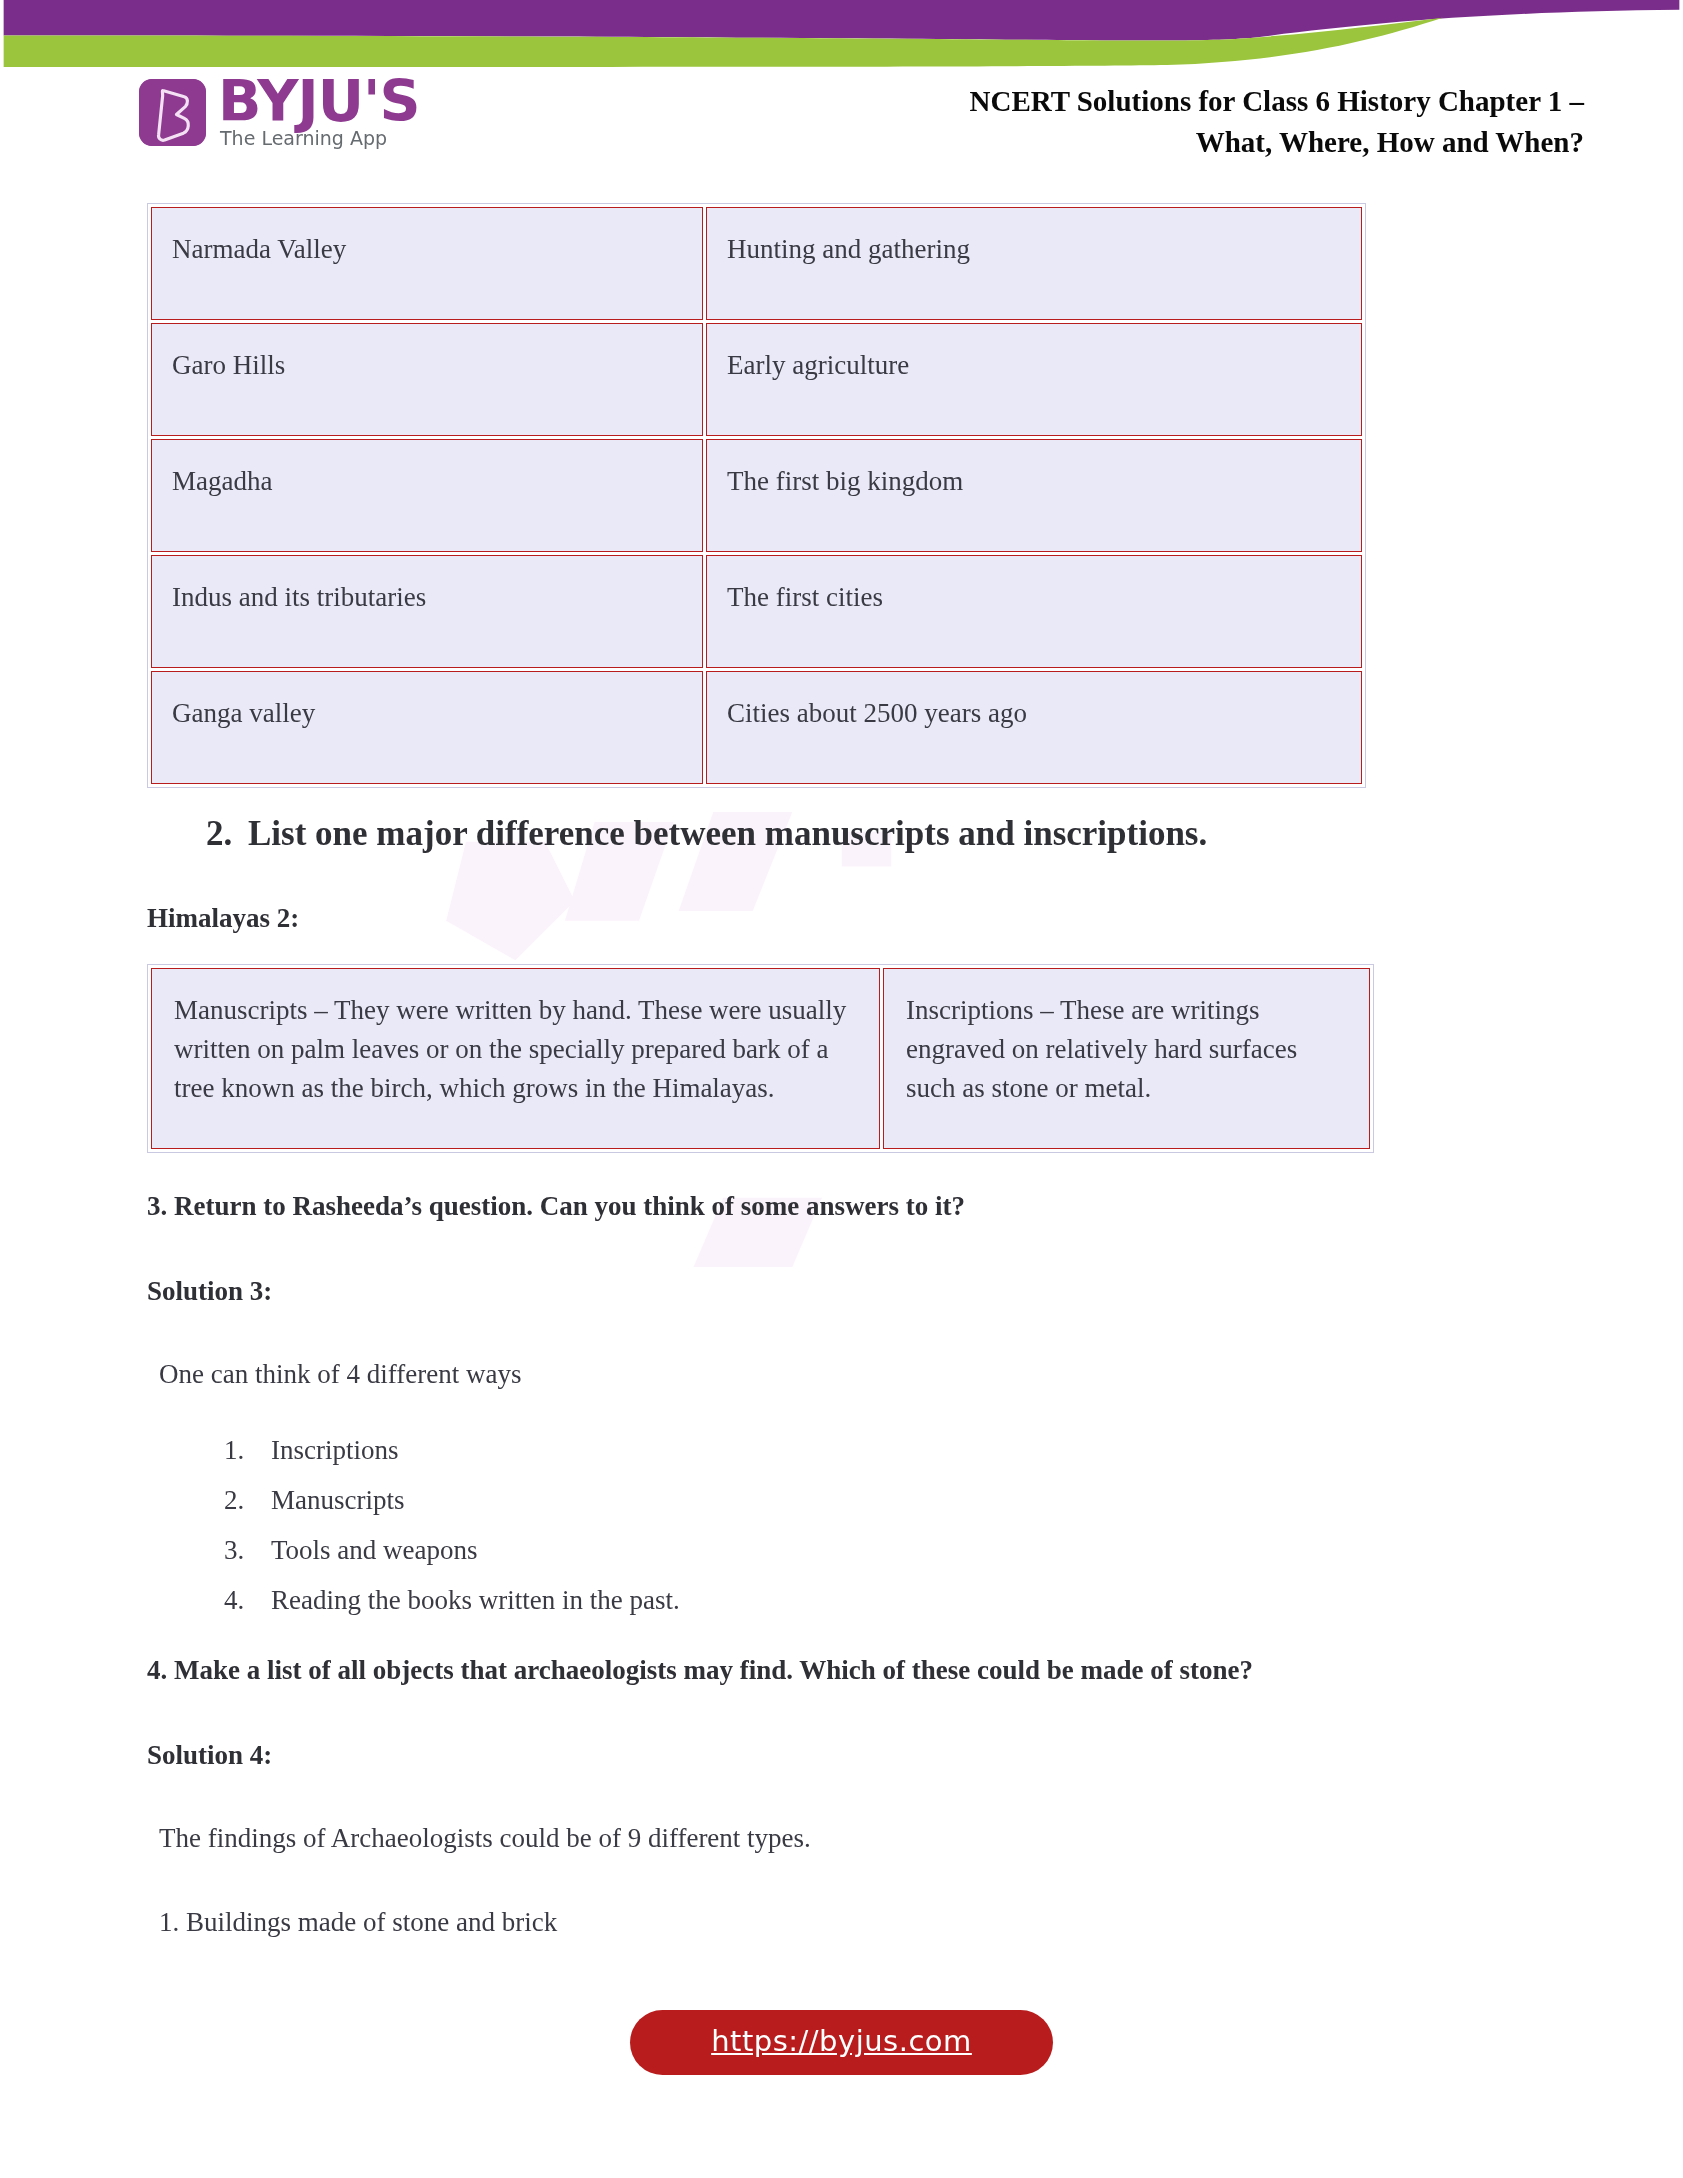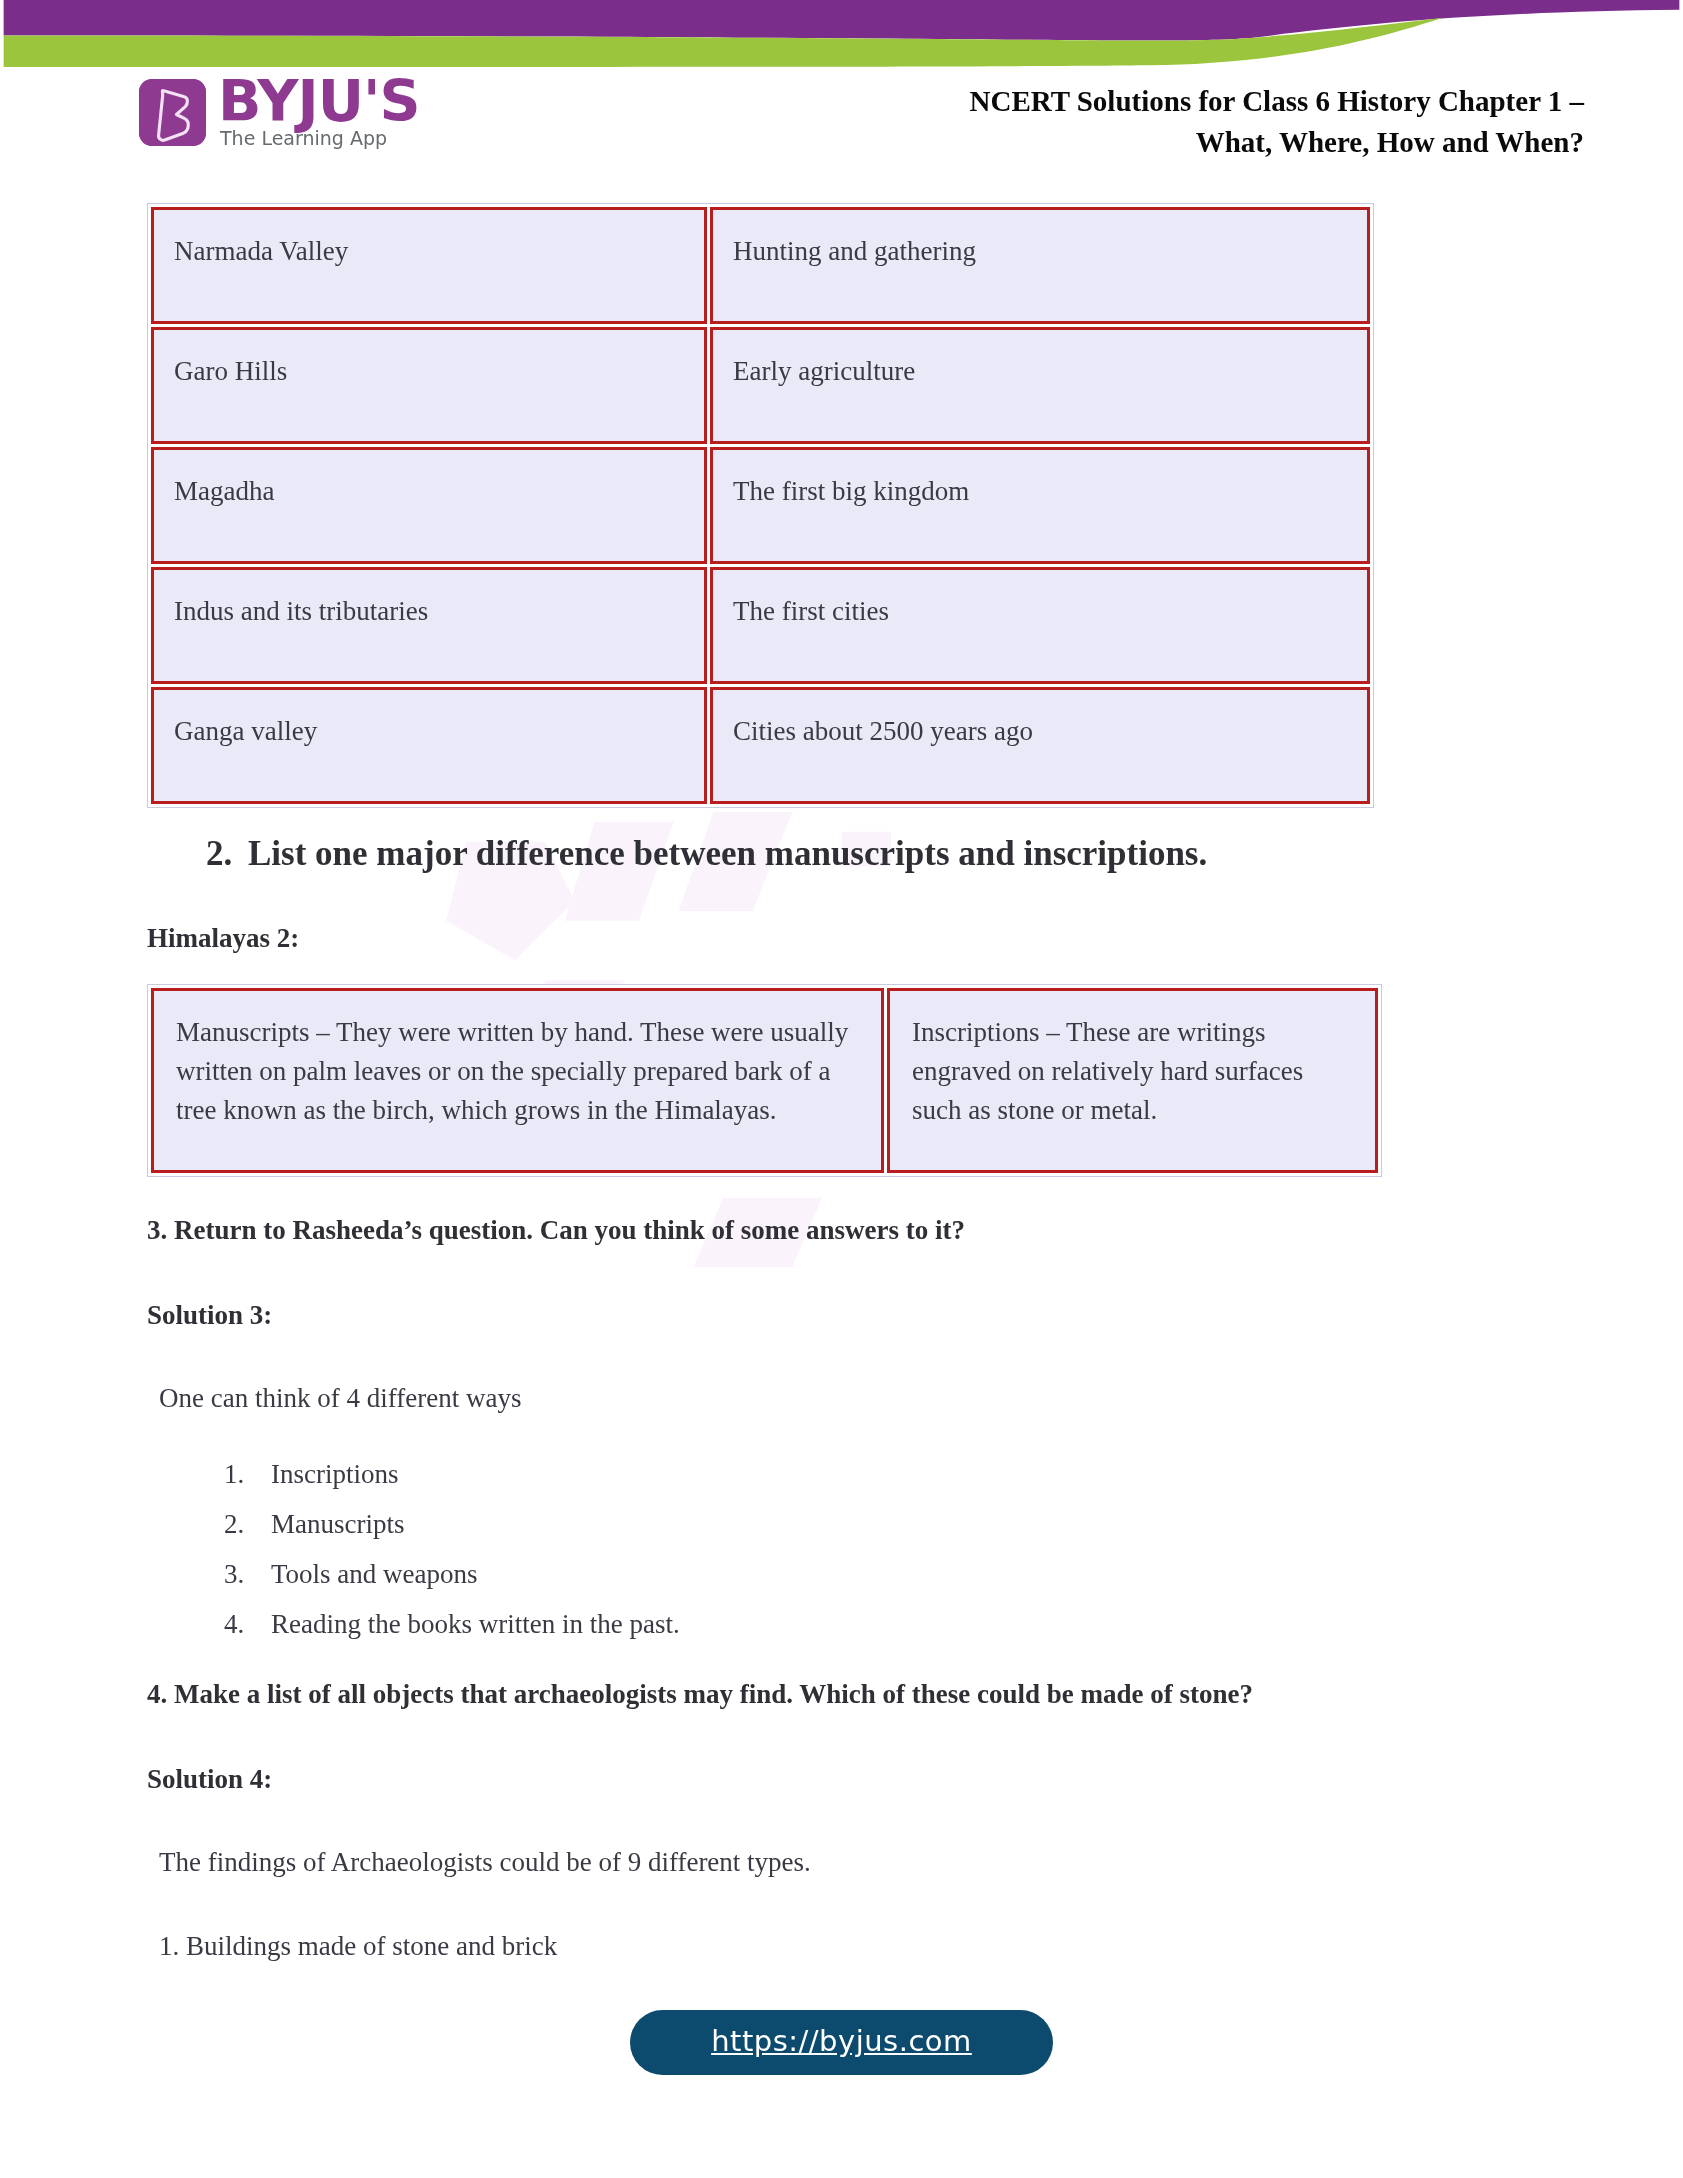--- a/index.html
+++ b/index.html
@@ -115,21 +115,21 @@
     border-collapse: separate;
     border-spacing: 3px;
     width: 1148px;
     margin: 0;
     border: 1px solid #c9c9e2;
     background: #ffffff;
     table-layout: fixed;
   }
   table.grid td {
     background: #e9e9f7;
-    border: 3px solid #b91c1c;
+    border: 1px solid #b91c1c;
     color: #3a3a44;
     font-size: 27px;
     line-height: 39px;
     padding: 22px 20px 50px 20px;
     vertical-align: top;
   }
   table.match-table td.col-a { width: 510px; }
   table.match-table td.col-b { width: 614px; }
 
   table.diff-table td { padding: 22px 22px 40px 22px; }
@@ -184,21 +184,21 @@
   
   .footer {
     position: absolute;
     left: 0; right: 0;
     top: 2010px;
     text-align: center;
     z-index: 12;
   }
   .footer-pill {
     display: inline-block;
-    background: #0c4a6e;
+    background: #b91c1c;
     color: #ffffff;
     font-family: "DejaVu Sans", sans-serif;
     font-size: 29px;
     letter-spacing: 0.5px;
     padding: 14px 81px 17px 81px;
     border-radius: 34px;
   }
 </style>
 </head>
 <body>

